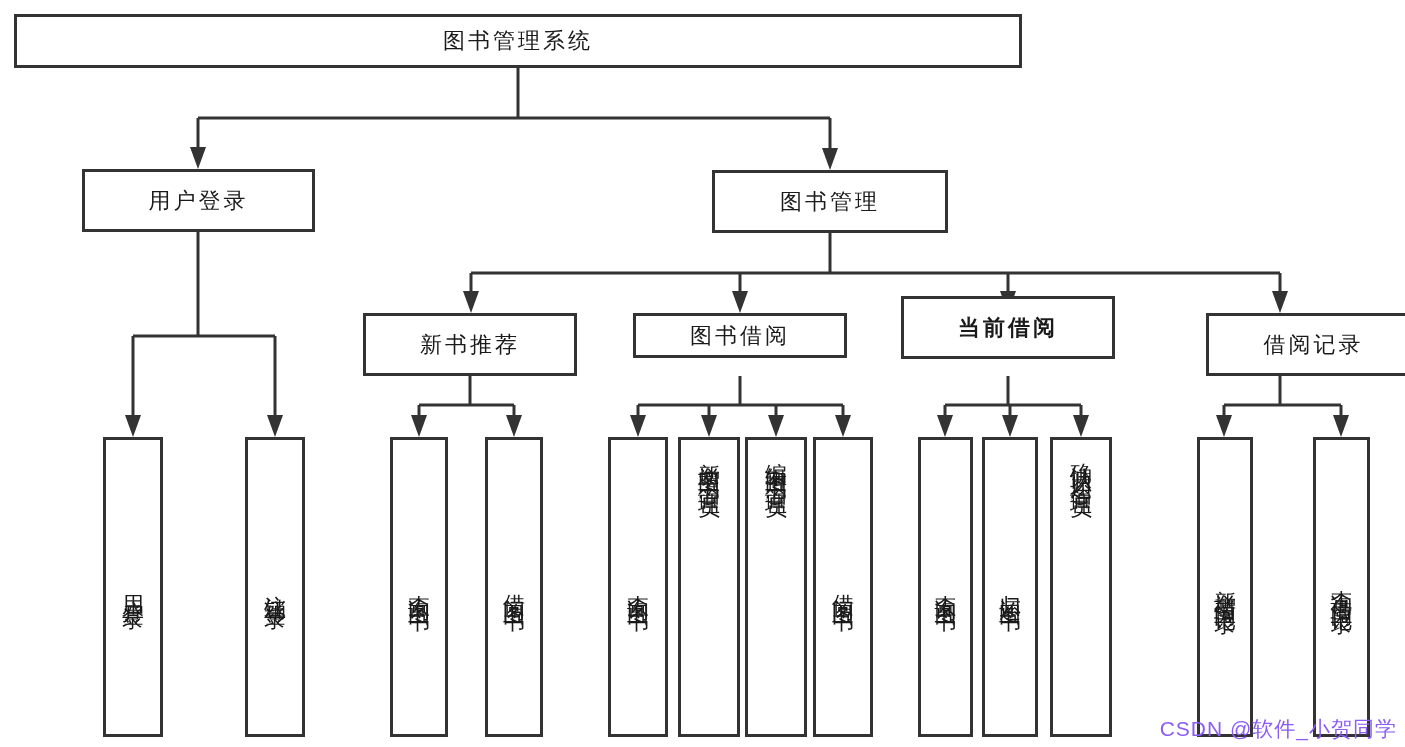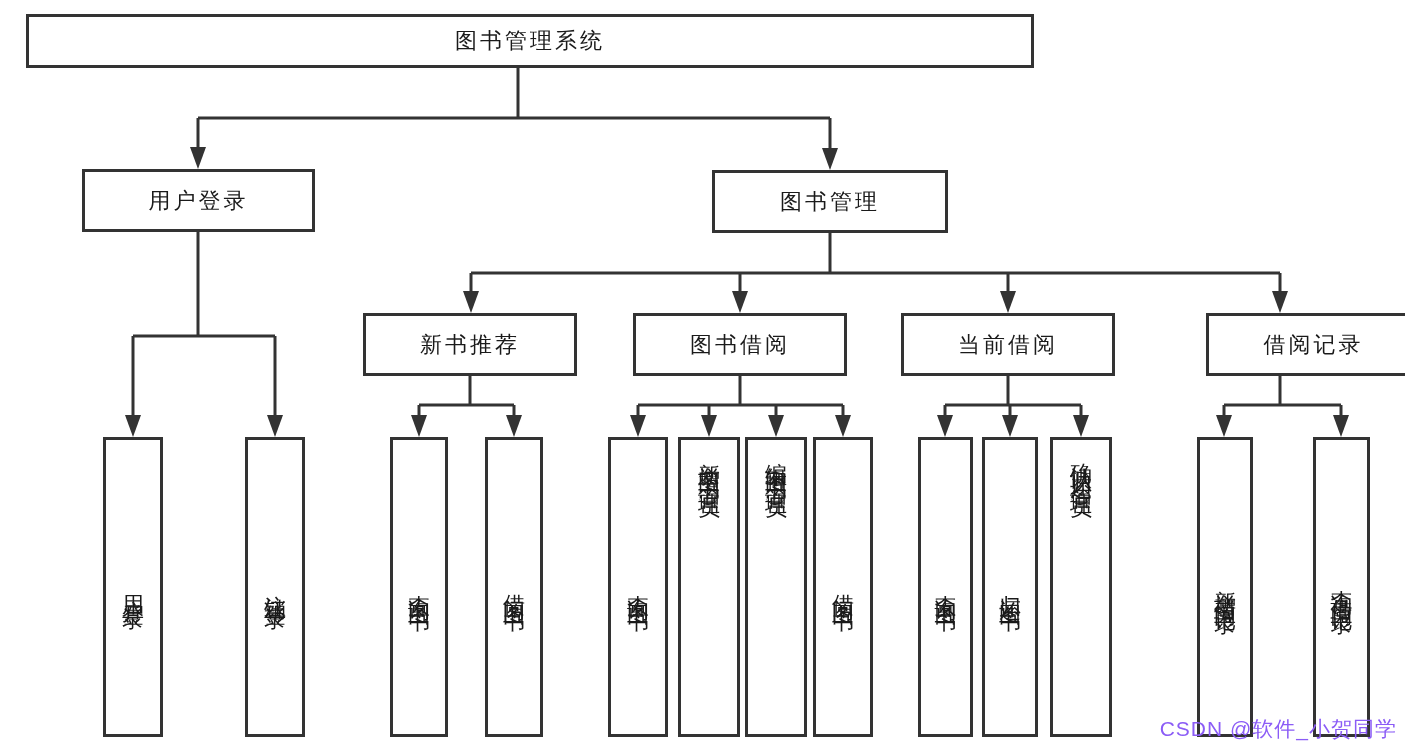--- a/index.html
+++ b/index.html
@@ -40,26 +40,26 @@
     letter-spacing:5px;
     line-height:1;
   }
   .leaf.top-align{
     align-items:flex-start;
   }
   .leaf.top-align .lbl{
     padding-top:5px;
   }
   
-  #n-root      {left:14px;  top:14px;  width:1008px; height:54px;margin-left:12px;}
+  #n-root      {left:14px;  top:14px;  width:1008px; height:54px;}
   #n-userlogin {left:82px;  top:169px; width:233px;  height:63px;}
   #n-bookmgmt  {left:712px; top:170px; width:236px;  height:63px;font-family:Liberation Serif, serif;}
   #n-newbook   {left:363px; top:313px; width:214px;  height:63px;font-family:Liberation Mono, monospace;}
-  #n-borrow    {left:633px; top:313px; width:214px;  height:63px;text-align:center;}
-  #n-current   {left:901px; top:313px; width:214px;  height:63px;}
+  #n-borrow    {left:633px; top:313px; width:214px;  height:45px;text-align:center;}
+  #n-current   {left:901px; top:296px; width:214px;  height:63px;font-weight:bold;}
   #n-records   {left:1206px;top:313px; width:215px;  height:63px;}
   #lf1 {left:103px;  width:60px;}
   #lf2 {left:245px;  width:60px;}
   #lf3 {left:390px;  width:58px;}
   #lf4 {left:485px;  width:58px;}
   #lf5 {left:608px;  width:60px;}
   #lf6 {left:678px;  width:62px;}
   #lf7 {left:745px;  width:62px;}
   #lf8 {left:813px;  width:60px;}
   #lf9 {left:918px;  width:55px;}

